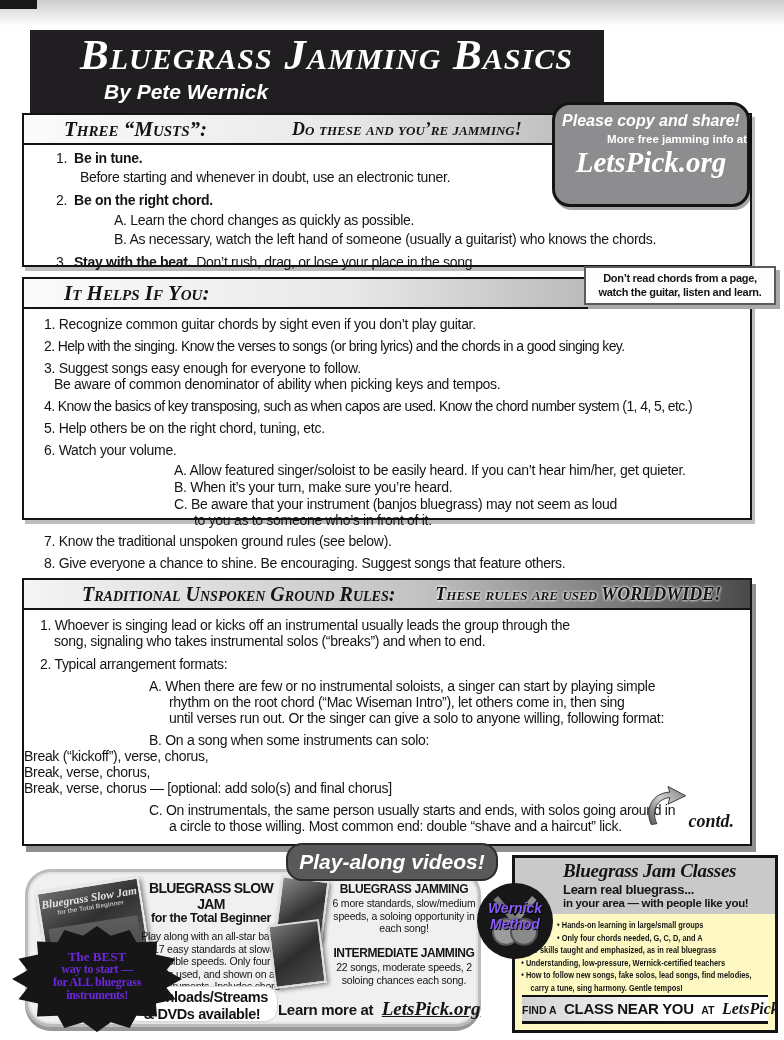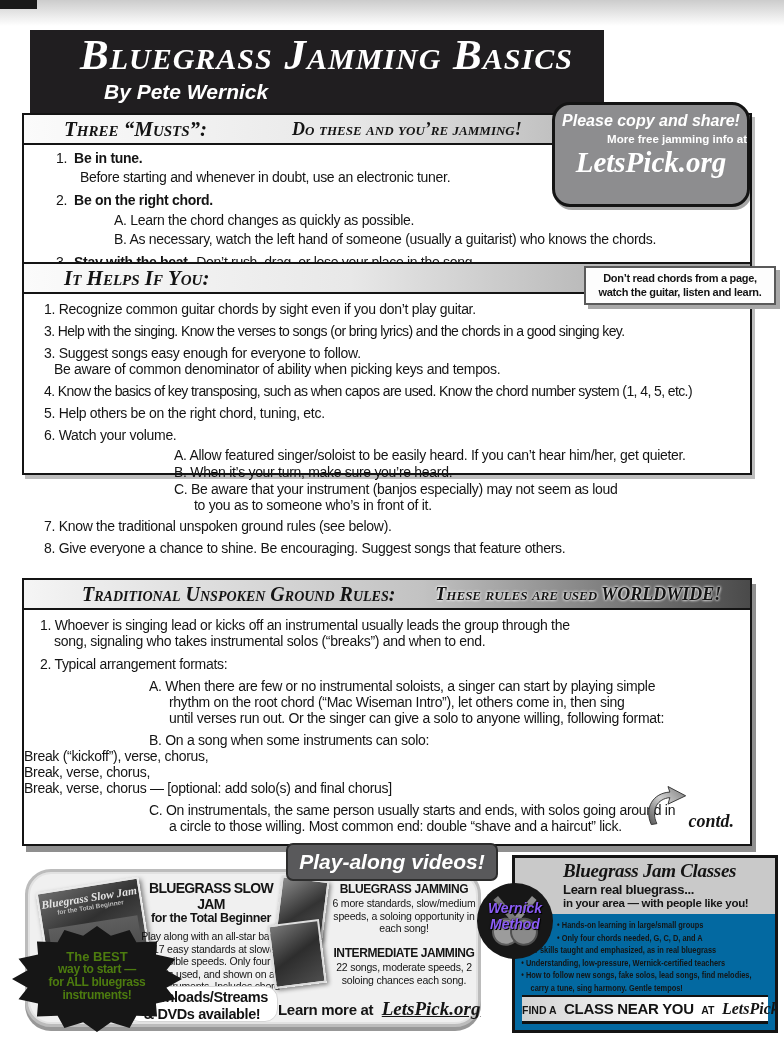--- a/index.html
+++ b/index.html
@@ -26,21 +26,21 @@
     text-align:center;z-index:10;box-shadow:2px 3px 0 rgba(0,0,0,.35);}
   .share-box .l1{margin-top:7px;font-style:italic;font-weight:bold;font-size:16px;}
   .share-box .l2{margin-top:3px;font-weight:bold;font-size:11.5px;text-align:right;}
   .share-box .l3{margin-top:1px;font-family:"Liberation Serif",serif;
     font-style:italic;font-weight:bold;font-size:29px;}
 
   
   .sec{position:absolute;left:22px;width:730px;border:2px solid #141414;background:#fff;
     box-sizing:border-box;box-shadow:3px 4px 0 #bdbdbd;}
   #sec1{top:113px;height:154px;}
-  #sec2{top:262px;height:213px;}
+  #sec2{top:277px;height:243px;}
   #sec3{top:578px;height:268px;box-shadow:4px 6px 0 #8f8f8f;}
   .sec-head{height:28px;border-bottom:2px solid #141414;display:flex;align-items:center;
     background:linear-gradient(to right,#fbfbfb 0%,#e8e8e8 45%,#9b9b9b 100%);}
   #sec3 .sec-head{background:linear-gradient(to right,#f5f5f5 0%,#c2c2c2 55%,#4a4a4a 100%);}
   .sec-head .h{margin-left:40px;font-family:"Liberation Serif",serif;font-style:italic;
     font-weight:bold;font-variant:small-caps;font-size:21px;white-space:nowrap;}
   .sec-head .sub{margin-left:85px;font-family:"Liberation Serif",serif;font-style:italic;
     font-weight:bold;font-variant:small-caps;font-size:18px;white-space:nowrap;}
   #sec3 .sec-head .h{margin-left:58px;font-size:20px;}
   #sec3 .sec-head .sub{margin-left:40px;text-shadow:0 0 3px #fff,0 0 3px #fff;}
@@ -62,21 +62,21 @@
     border:2px solid #5a5a5a;box-shadow:4px 4px 0 #a8a8a8;padding:4px 2px;text-align:center;
     font-weight:bold;font-size:11px;letter-spacing:-0.3px;line-height:13.5px;z-index:9;}
 
   
   .contd{position:absolute;right:16px;bottom:12px;display:flex;align-items:flex-end;z-index:3;}
   .contd .txt{font-family:"Liberation Serif",serif;font-style:italic;font-weight:bold;
     font-size:18px;margin-left:-6px;}
 
   
   .play-label{position:absolute;left:286px;top:843px;width:208px;height:34px;background:#59595b;
-    border:2px solid #2c2c2c;border-radius:7px;color:#fff;display:flex;align-items:center;
+    border:2px solid #2c2c2c;border-radius:16px;color:#fff;display:flex;align-items:center;
     justify-content:center;font-style:italic;font-weight:bold;font-size:21px;z-index:12;}
 
   
   .videos-panel{position:absolute;left:25px;top:869px;width:456px;height:158px;background:#f0f0f0;
     border:3px solid #bcbcbc;border-radius:26px;box-sizing:border-box;
     box-shadow:0 4px 0 #989898, inset 0 0 0 2px #e2e2e2;z-index:5;}
   .cover-main{position:absolute;left:16px;top:12px;width:100px;height:112px;
     transform:rotate(-9deg);background:linear-gradient(155deg,#6d6d6d 0%,#303030 35%,#525252 65%,#272727 100%);
     border:2px solid #e9e9e9;box-shadow:2px 3px 5px rgba(0,0,0,.5);color:#ddd;text-align:center;}
   .cover-main .c1{margin-top:5px;font-family:"Liberation Serif",serif;font-style:italic;
@@ -86,22 +86,22 @@
     background:
       radial-gradient(circle at 20% 28%, #b3b3b3 4px, transparent 5px),
       radial-gradient(circle at 46% 22%, #a2a2a2 4px, transparent 5px),
       radial-gradient(circle at 72% 32%, #bdbdbd 4px, transparent 5px),
       radial-gradient(circle at 28% 62%, #989898 5px, transparent 6px),
       radial-gradient(circle at 56% 66%, #ababab 5px, transparent 6px),
       radial-gradient(circle at 84% 60%, #8f8f8f 4px, transparent 5px),
       linear-gradient(180deg,#5e5e5e,#383838);}
   .starburst{position:absolute;left:-16px;top:54px;width:170px;height:106px;z-index:7;}
   .starburst svg{position:absolute;inset:0;}
-  .star-text{position:absolute;inset:0;color:#4d7c0f;font-weight:bold;text-align:center;
-    padding-top:24px;line-height:13px;}
+  .star-text{position:absolute;inset:0;color:#6d28d9;font-weight:bold;text-align:center;
+    padding-top:24px;line-height:13px;font-family:Liberation Serif, serif;}
   .star-text .s1{font-size:13px;}
   .star-text .s2,.star-text .s3,.star-text .s4{font-size:12px;letter-spacing:-0.3px;}
   .sj{position:absolute;left:108px;top:8px;width:150px;text-align:center;}
   .sj .h1{font-weight:bold;font-size:14px;letter-spacing:-0.7px;}
   .sj .h2{font-weight:bold;font-size:12.5px;letter-spacing:-0.4px;margin-top:-1px;}
   .sj .bd{margin-top:5px;font-size:10.5px;line-height:12.5px;letter-spacing:-0.2px;}
   .downloads{position:absolute;left:98px;top:114px;width:152px;height:36px;background:#fff;
     border-radius:13px;border:1px solid #d5d5d5;text-align:center;font-weight:bold;
     font-size:14.5px;line-height:16.5px;padding-top:2px;box-sizing:border-box;letter-spacing:-0.4px;}
   .mini{position:absolute;border:2px solid #ddd;box-shadow:2px 2px 4px rgba(0,0,0,.45);}
@@ -119,21 +119,21 @@
     font-size:19px;text-decoration:underline;margin-left:4px;}
 
   
   .badge{position:absolute;left:477px;top:883px;width:76px;height:76px;border-radius:50%;
     background:#171717;z-index:11;text-align:center;color:#8b5cf6;}
   .badge svg{position:absolute;inset:0;}
   .badge .bt{position:relative;margin-top:17px;font-style:italic;font-weight:bold;font-size:14px;
     line-height:16px;text-shadow:0 0 2px #000,1px 1px 0 #000;}
 
   
-  .classes-panel{position:absolute;left:512px;top:855px;width:266px;height:178px;background:#0369a1;
+  .classes-panel{position:absolute;left:512px;top:855px;width:266px;height:178px;background:#fef9c3;
     border:3px solid #141414;box-sizing:border-box;z-index:6;overflow:hidden;}
   .classes-head{background:#c9c9c9;padding:2px 4px 5px 48px;}
   .classes-head .ct{font-family:"Liberation Serif",serif;font-style:italic;font-weight:bold;
     font-size:19px;letter-spacing:-0.3px;white-space:nowrap;}
   .classes-head .cs1{font-weight:bold;font-size:13px;margin-top:0px;letter-spacing:-0.3px;}
   .classes-head .cs2{font-weight:bold;font-size:11.5px;letter-spacing:-0.3px;}
   .classes-bullets{padding:5px 0 0 8px;transform:scaleX(0.78);transform-origin:0 0;width:128%;
     font-weight:bold;font-size:9.5px;}
   .bl{line-height:12.5px;white-space:nowrap;}
   .bl::before{content:"•  ";}
@@ -179,29 +179,29 @@
     <div class="line p32 mt6"><span class="n">3.</span><span class="b">Stay with the beat.</span><span class="t">Don’t rush, drag, or lose your place in the song.</span></div>
   </div>
 </div>
 
 <div class="sec" id="sec2">
   <div class="sec-head">
     <span class="h">It Helps If You:</span>
   </div>
   <div class="sec-body">
     <div class="line p20 mt4">1. Recognize common guitar chords by sight even if you don’t play guitar.</div>
-    <div class="line p20 mt6 tight">3. Help with the singing. Know the verses to songs (or bring lyrics) and the chords in a good singing key.</div>
+    <div class="line p20 mt6 tight">2. Help with the singing. Know the verses to songs (or bring lyrics) and the chords in a good singing key.</div>
     <div class="line p20 mt6">3. Suggest songs easy enough for everyone to follow.</div>
     <div class="line p30">Be aware of common denominator of ability when picking keys and tempos.</div>
     <div class="line p20 mt6 tight">4. Know the basics of key transposing, such as when capos are used. Know the chord number system (1, 4, 5, etc.)</div>
     <div class="line p20 mt6">5. Help others be on the right chord, tuning, etc.</div>
     <div class="line p20 mt6">6. Watch your volume.</div>
     <div class="line p150 mt4">A. Allow featured singer/soloist to be easily heard. If you can’t hear him/her, get quieter.</div>
     <div class="line p150 mt1">B. When it’s your turn, make sure you’re heard.</div>
-    <div class="line p150 mt1">C. Be aware that your instrument (banjos especially) may not seem as loud</div>
+    <div class="line p150 mt1">C. Be aware that your instrument (banjos bluegrass) may not seem as loud</div>
     <div class="line p170">to you as to someone who’s in front of it.</div>
     <div class="line p20 mt5">7. Know the traditional unspoken ground rules (see below).</div>
     <div class="line p20 mt6">8. Give everyone a chance to shine. Be encouraging. Suggest songs that feature others.</div>
   </div>
 </div>
 
 <div class="note-box">
   <div>Don’t read chords from a page,</div>
   <div>watch the guitar, listen and learn.</div>
 </div>

